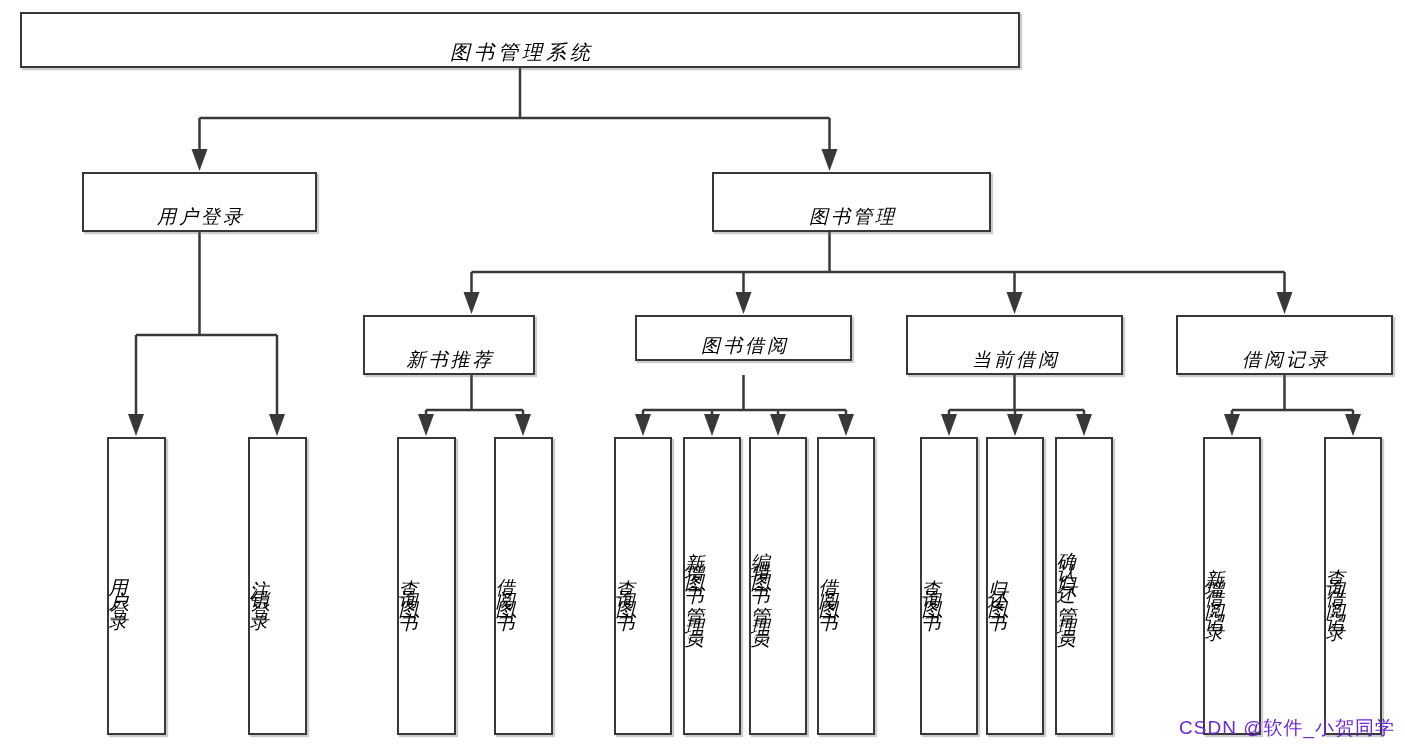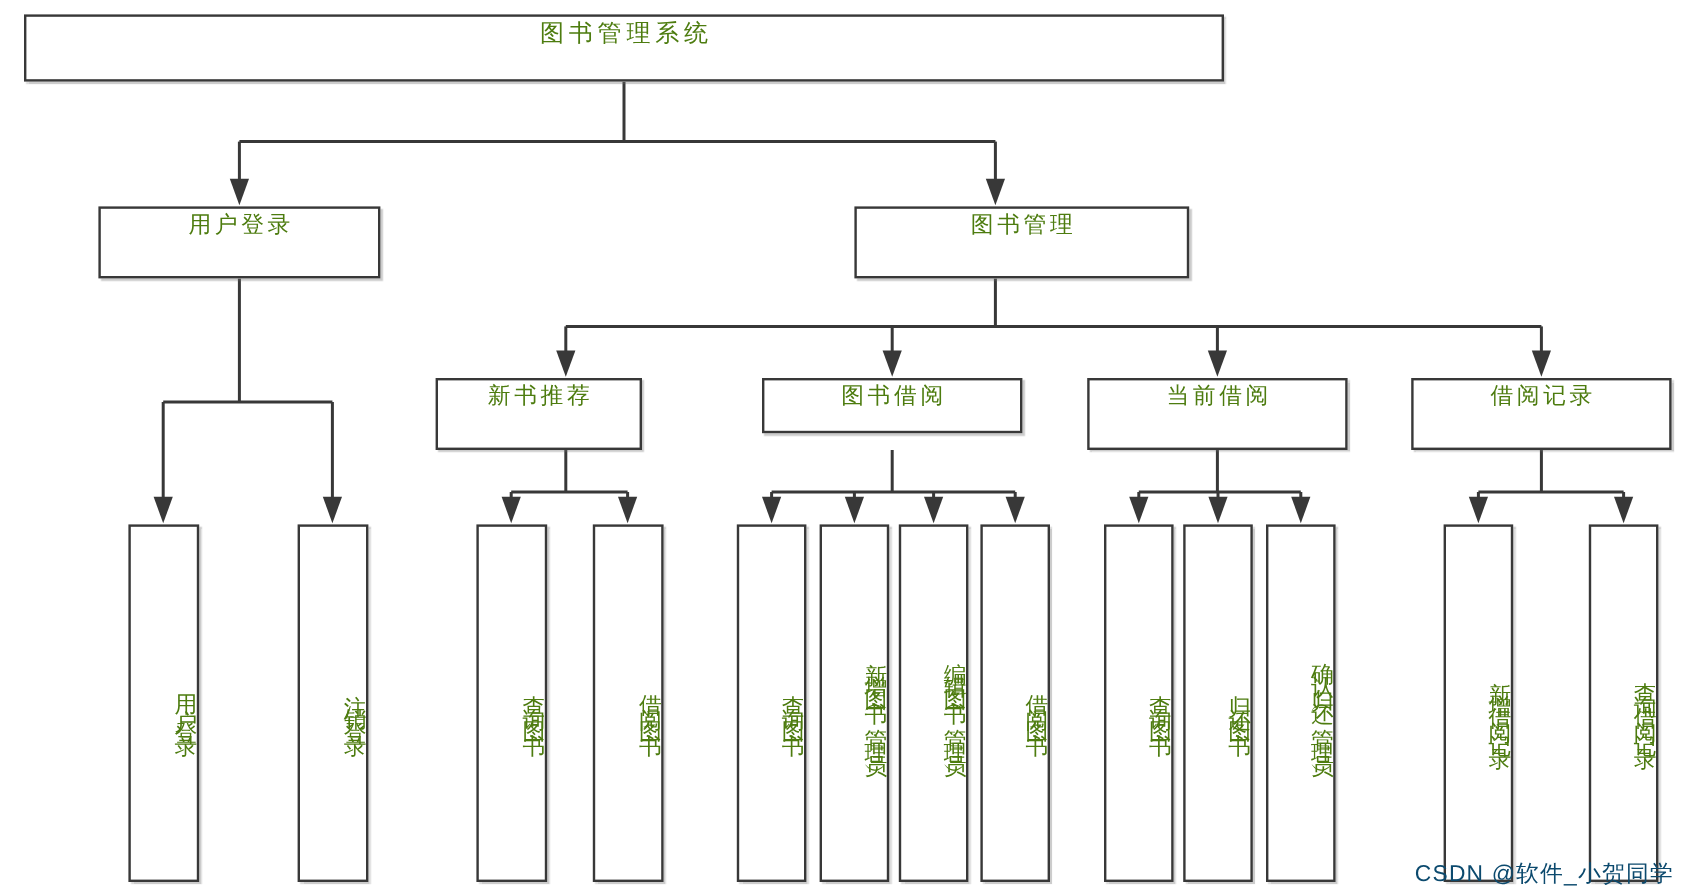--- a/index.html
+++ b/index.html
@@ -10,24 +10,25 @@
     font-family:"Liberation Sans","DejaVu Sans",sans-serif;
     overflow:hidden;
   }
   #connector-layer{position:absolute;left:0;top:0;}
   .node{
     position:absolute;
     background:#ffffff;
     border:2.5px solid #383838;
     box-sizing:border-box;
     display:flex;
-    align-items:flex-start;
+    align-items:flex-end;
     justify-content:center;
-    color:#4d7c0f;
+    color:#000000;
     box-shadow:2px 2px 1px rgba(110,110,110,0.35);
+    font-style:italic;
   }
   .h-label{
     font-size:19px;
     letter-spacing:3px;
     text-indent:3px;
     white-space:nowrap;
   }
   .root-label{font-size:20px;letter-spacing:4px;text-indent:4px;}
   .leaf{
     writing-mode:vertical-rl;
@@ -36,21 +37,21 @@
     letter-spacing:11px;
     line-height:1;
     padding:6px 0;
   }
   .leaf span{display:block;}
   #watermark{
     position:absolute;
     right:10px;
     bottom:6px;
     font-size:19px;
-    color:#0c4a6e;
+    color:#6d28d9;
     letter-spacing:1px;
     white-space:nowrap;
   }
 </style>
 </head>
 <body>
 
 <div id="stage">
 
   <svg id="connector-layer" width="1405" height="747" viewBox="0 0 1405 747">

